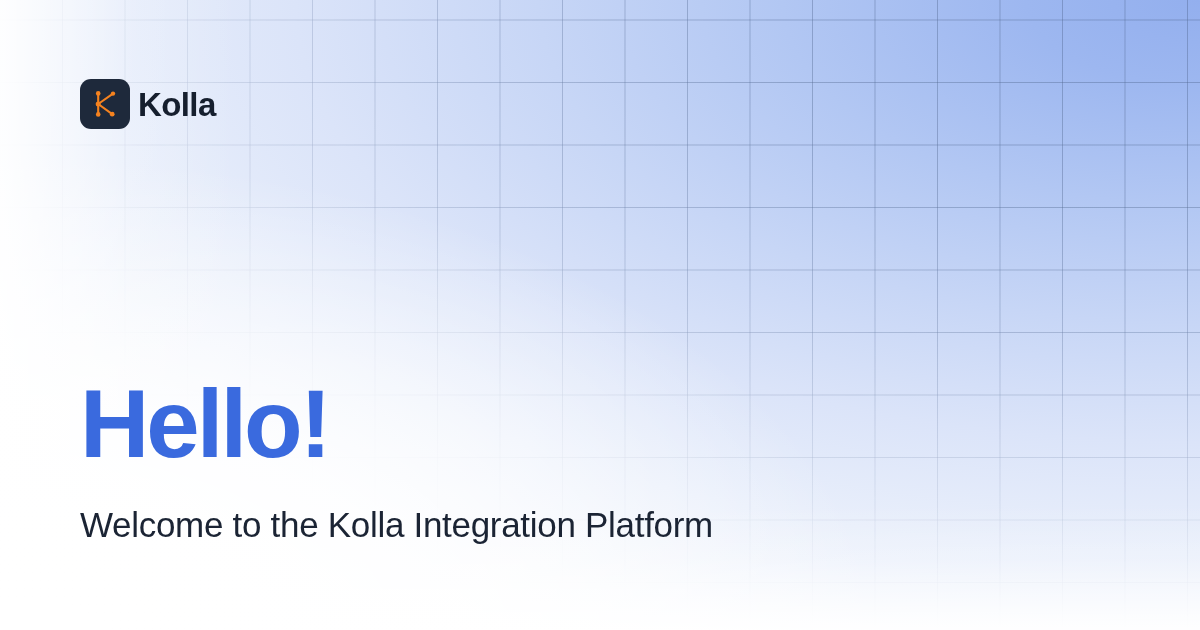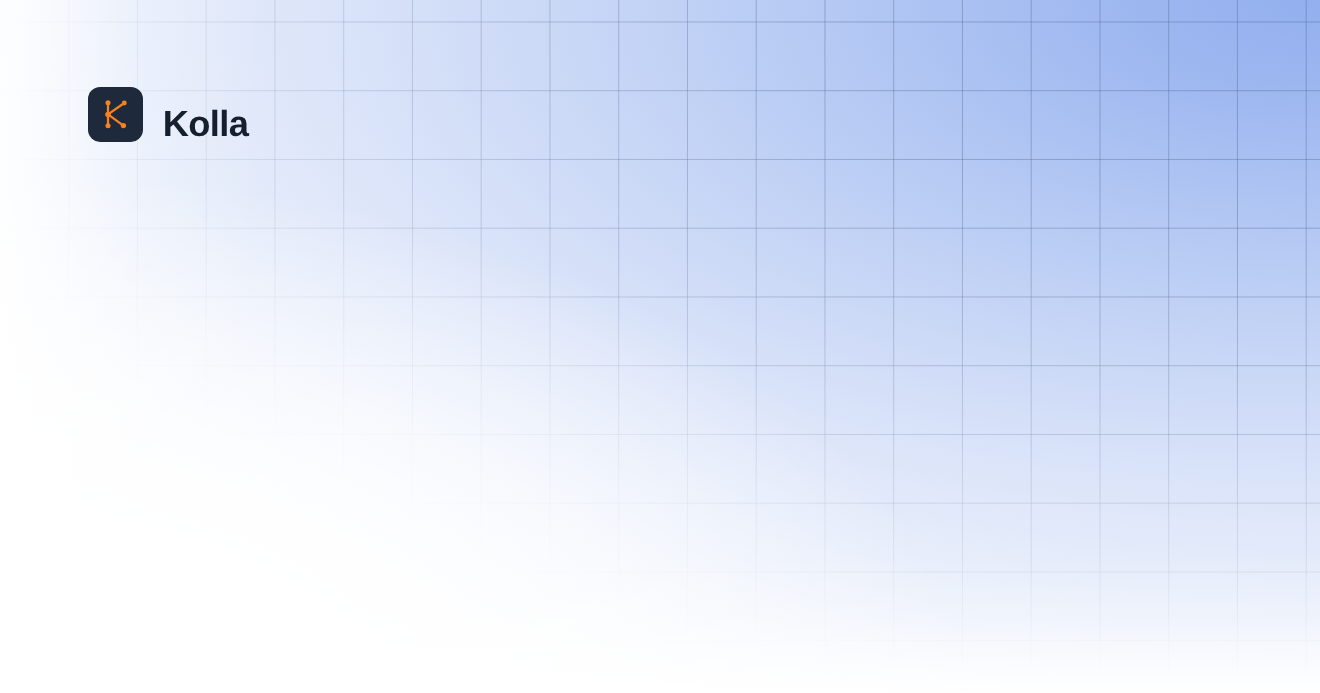--- a/index.html
+++ b/index.html
@@ -110,22 +110,22 @@
     position: absolute;
     inset: 0;
   }
 
   
   .brand {
     position: absolute;
     left: 80px;
     top: 79px;
     display: flex;
-    align-items: flex-end;
-    gap: 18px;
+    align-items: center;
+    gap: 8px;
   }
 
   .brand-mark {
     width: 50px;
     height: 50px;
     border-radius: 11px;
     background: #1e293b;
     display: flex;
     align-items: center;
     justify-content: center;
@@ -201,15 +201,19 @@
               <circle cx="8.2" cy="25.4" r="2.3" stroke="none"></circle>
               <circle cx="23.0" cy="4.6" r="2.2" stroke="none"></circle>
               <circle cx="22.2" cy="25.2" r="2.4" stroke="none"></circle>
             </g>
           </svg>
         </span>
       </div>
       <div class="brand-name">Kolla</div>
     </div>
 
+    <div class="headline-block">
+      <h1 class="headline">Hello!</h1>
+      <p class="subhead">Welcome to the Kolla Integration Platform</p>
+    </div>
 
   </div>
 </div>
 
 </body></html>

